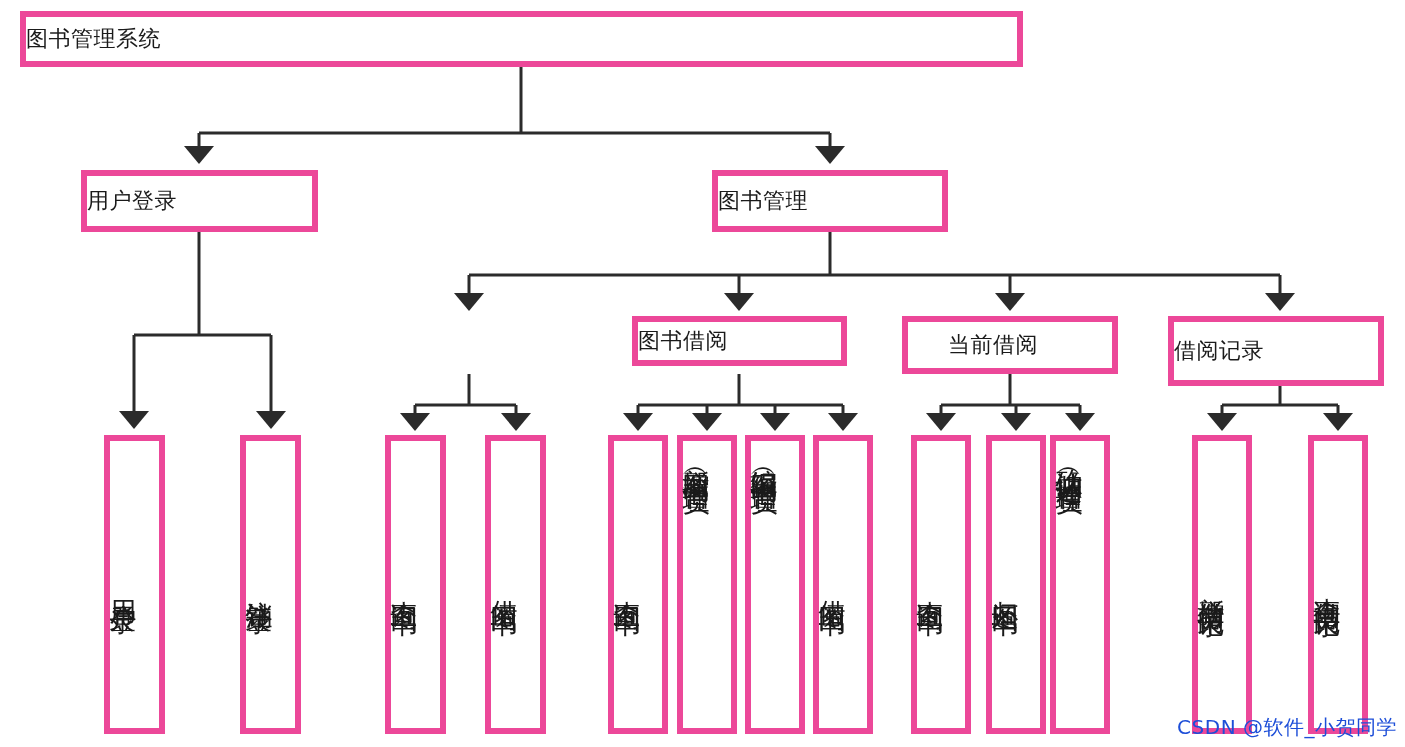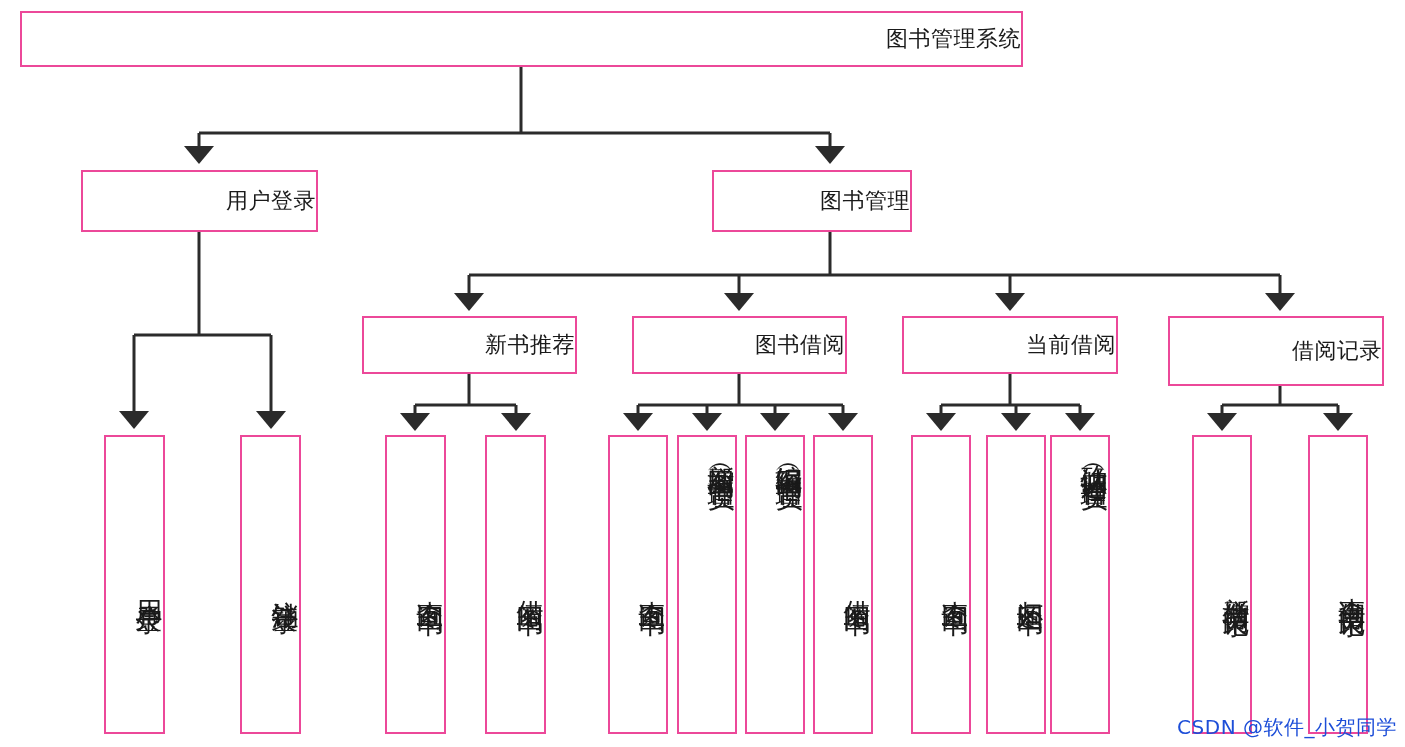--- a/index.html
+++ b/index.html
@@ -21,25 +21,25 @@
     position: absolute;
     left: 0;
     top: 0;
     width: 1405px;
     height: 747px;
     pointer-events: none;
   }
   .node {
     position: absolute;
     box-sizing: border-box;
-    border: 2px solid #ec4899;
+    border: 6px solid #ec4899;
     background: #ffffff;
     display: flex;
     align-items: center;
-    justify-content: flex-end;
+    justify-content: flex-start;
     color: #1a1a1a;
   }
   .node .label {
     display: block;
     text-align: center;
     line-height: 1.1;
   }
   
   .node.horiz .label {
     font-size: 22px;
@@ -128,28 +128,25 @@
     </g>
   </svg>
 
   <div class="node horiz" style="left:20px; top:11px; width:1003px; height:56px;">
     <span class="label">图书管理系统</span>
   </div>
 
   <div class="node horiz" style="left:81px; top:170px; width:237px; height:62px;">
     <span class="label">用户登录</span>
   </div>
-  <div class="node horiz" style="left:712px; top:170px; width:200px; height:62px;">
+  <div class="node horiz" style="left:712px; top:170px; width:236px; height:62px;">
     <span class="label">图书管理</span>
   </div>
 
-  <div class="node horiz" style="left:362px; top:316px; width:215px; height:58px;">
-    <span class="label">新书推荐</span>
-  </div>
-  <div class="node horiz" style="left:632px; top:316px; width:215px; height:58px;padding-left:8px;">
+  <div class="node horiz" style="left:632px; top:316px; width:215px; height:50px;">
     <span class="label">图书借阅</span>
   </div>
   <div class="node horiz" style="left:902px; top:316px; width:216px; height:58px;padding-left:40px;">
     <span class="label">当前借阅</span>
   </div>
   <div class="node horiz" style="left:1152px; top:316px; width:216px; height:70px;margin-left:16px;">
     <span class="label">借阅记录</span>
   </div>
 
   <div class="node vert mid" style="left:104px; top:435px; width:61px; height:299px;">

